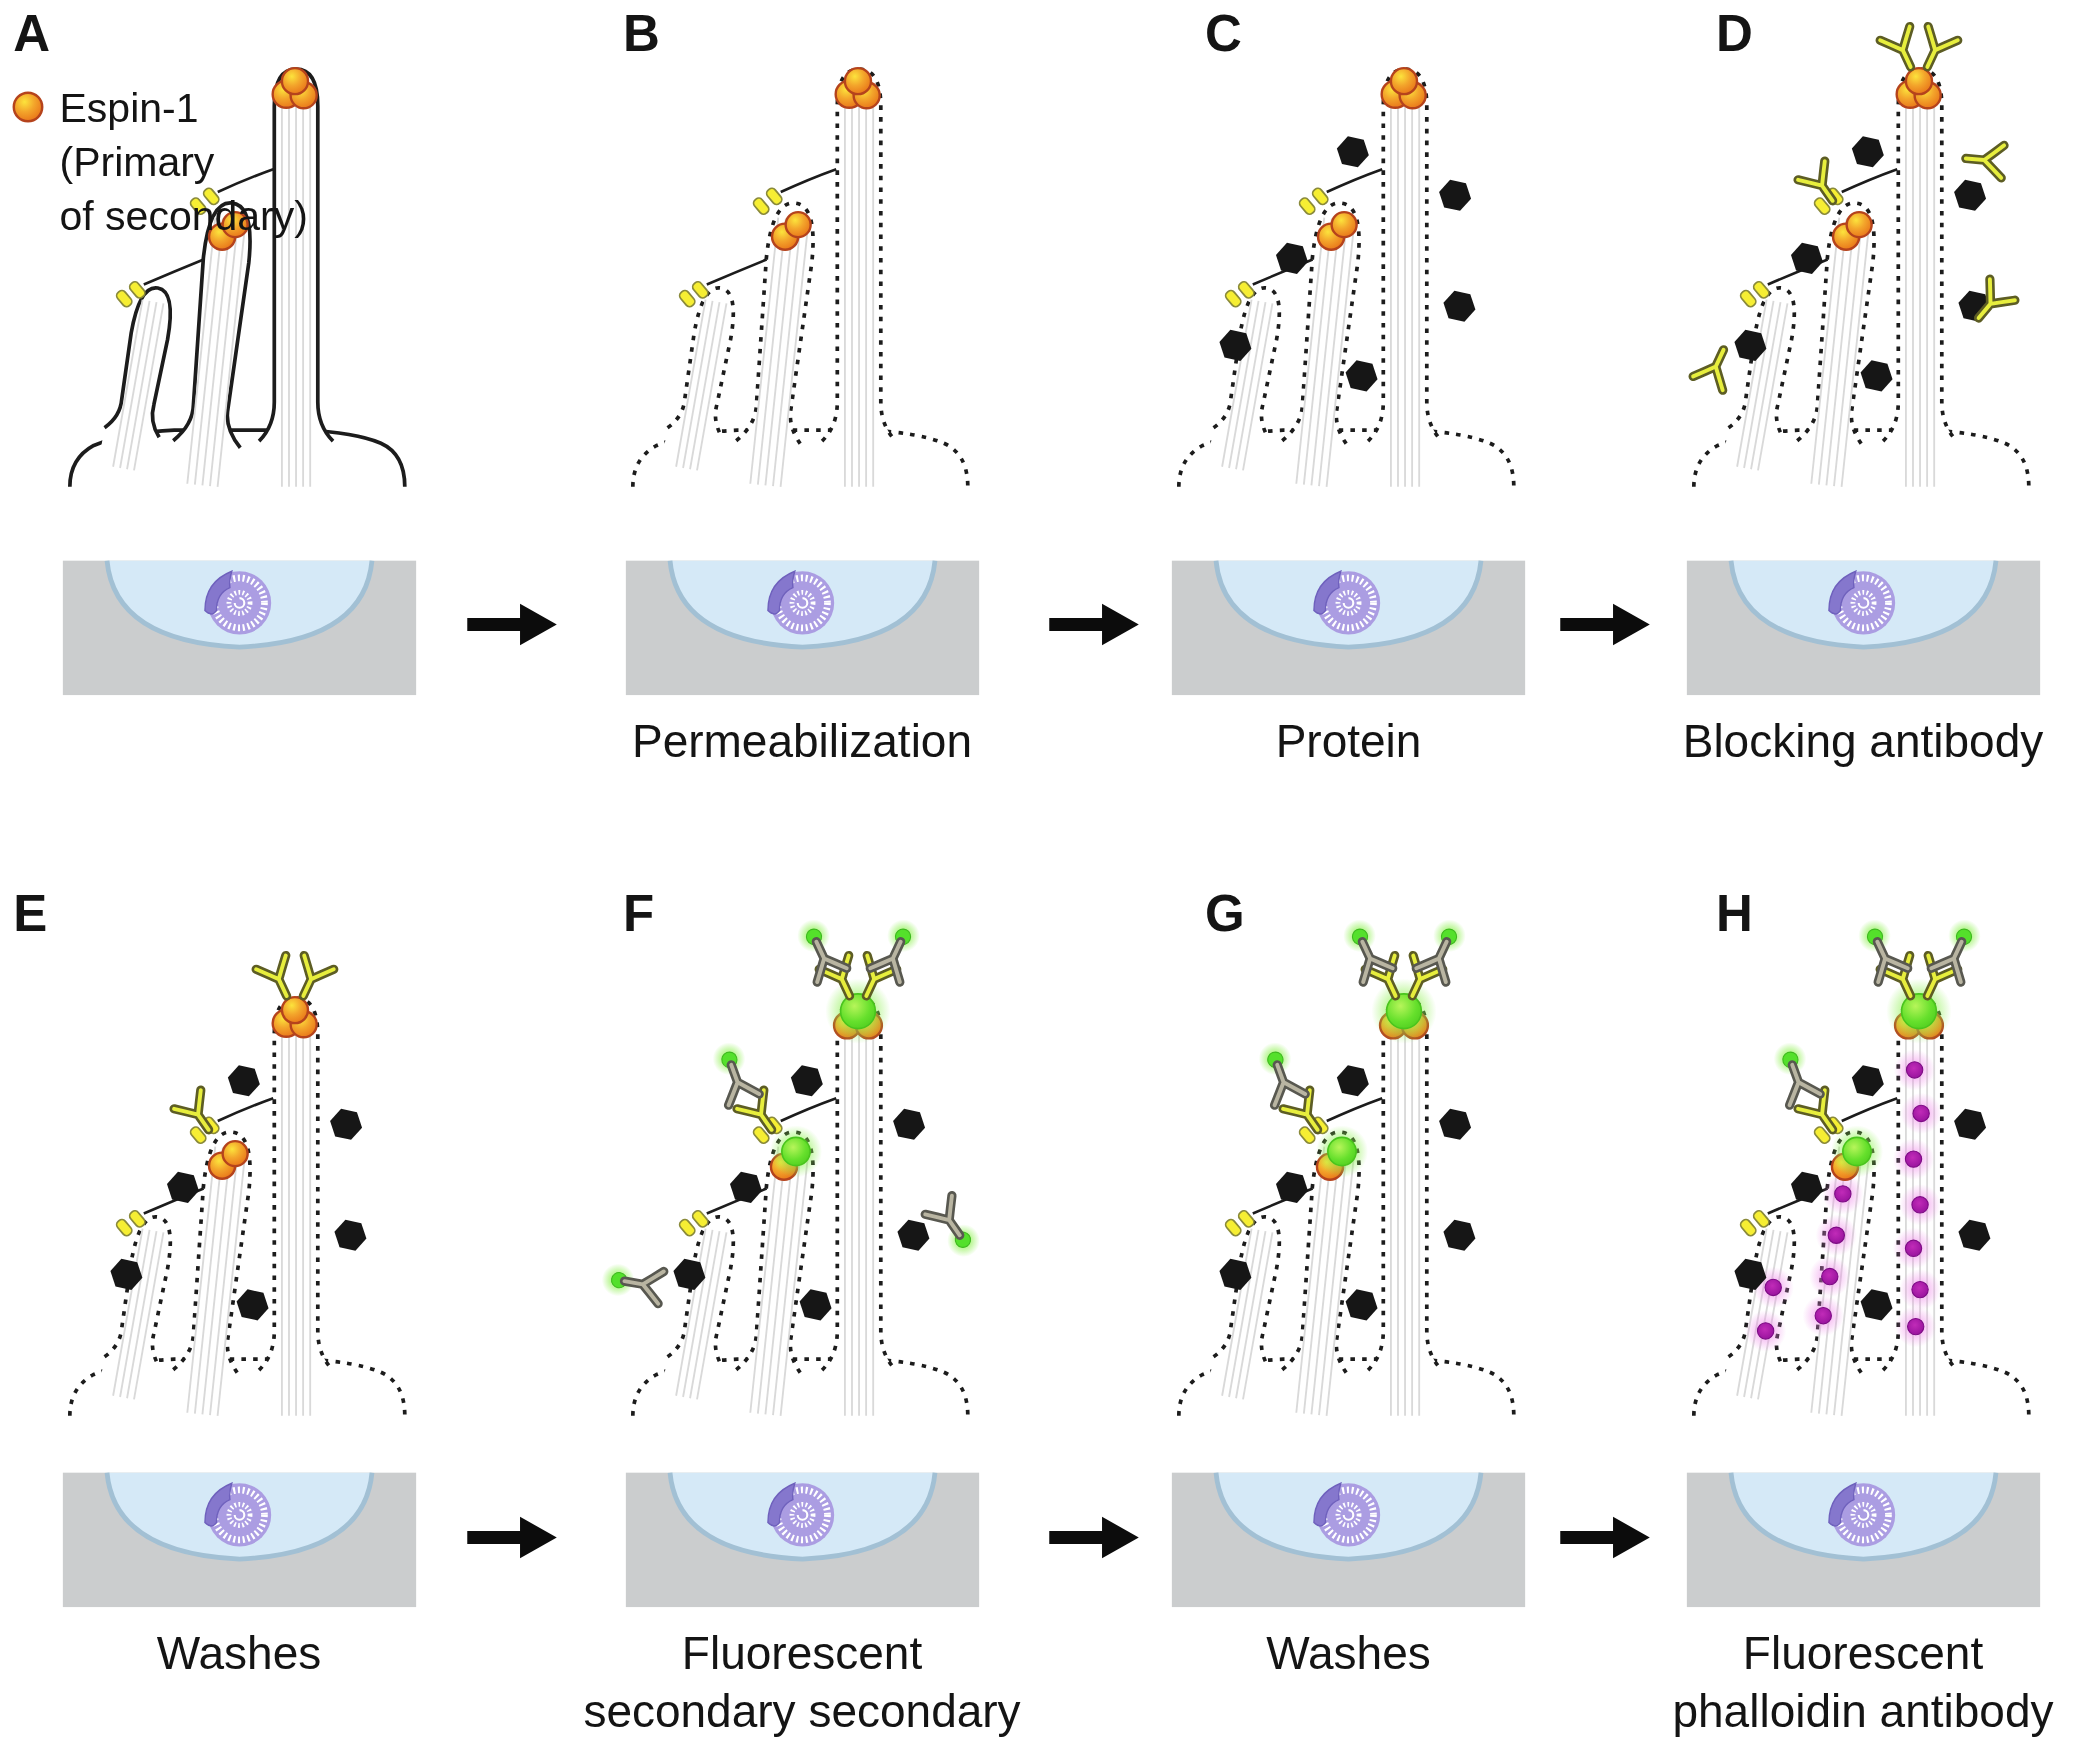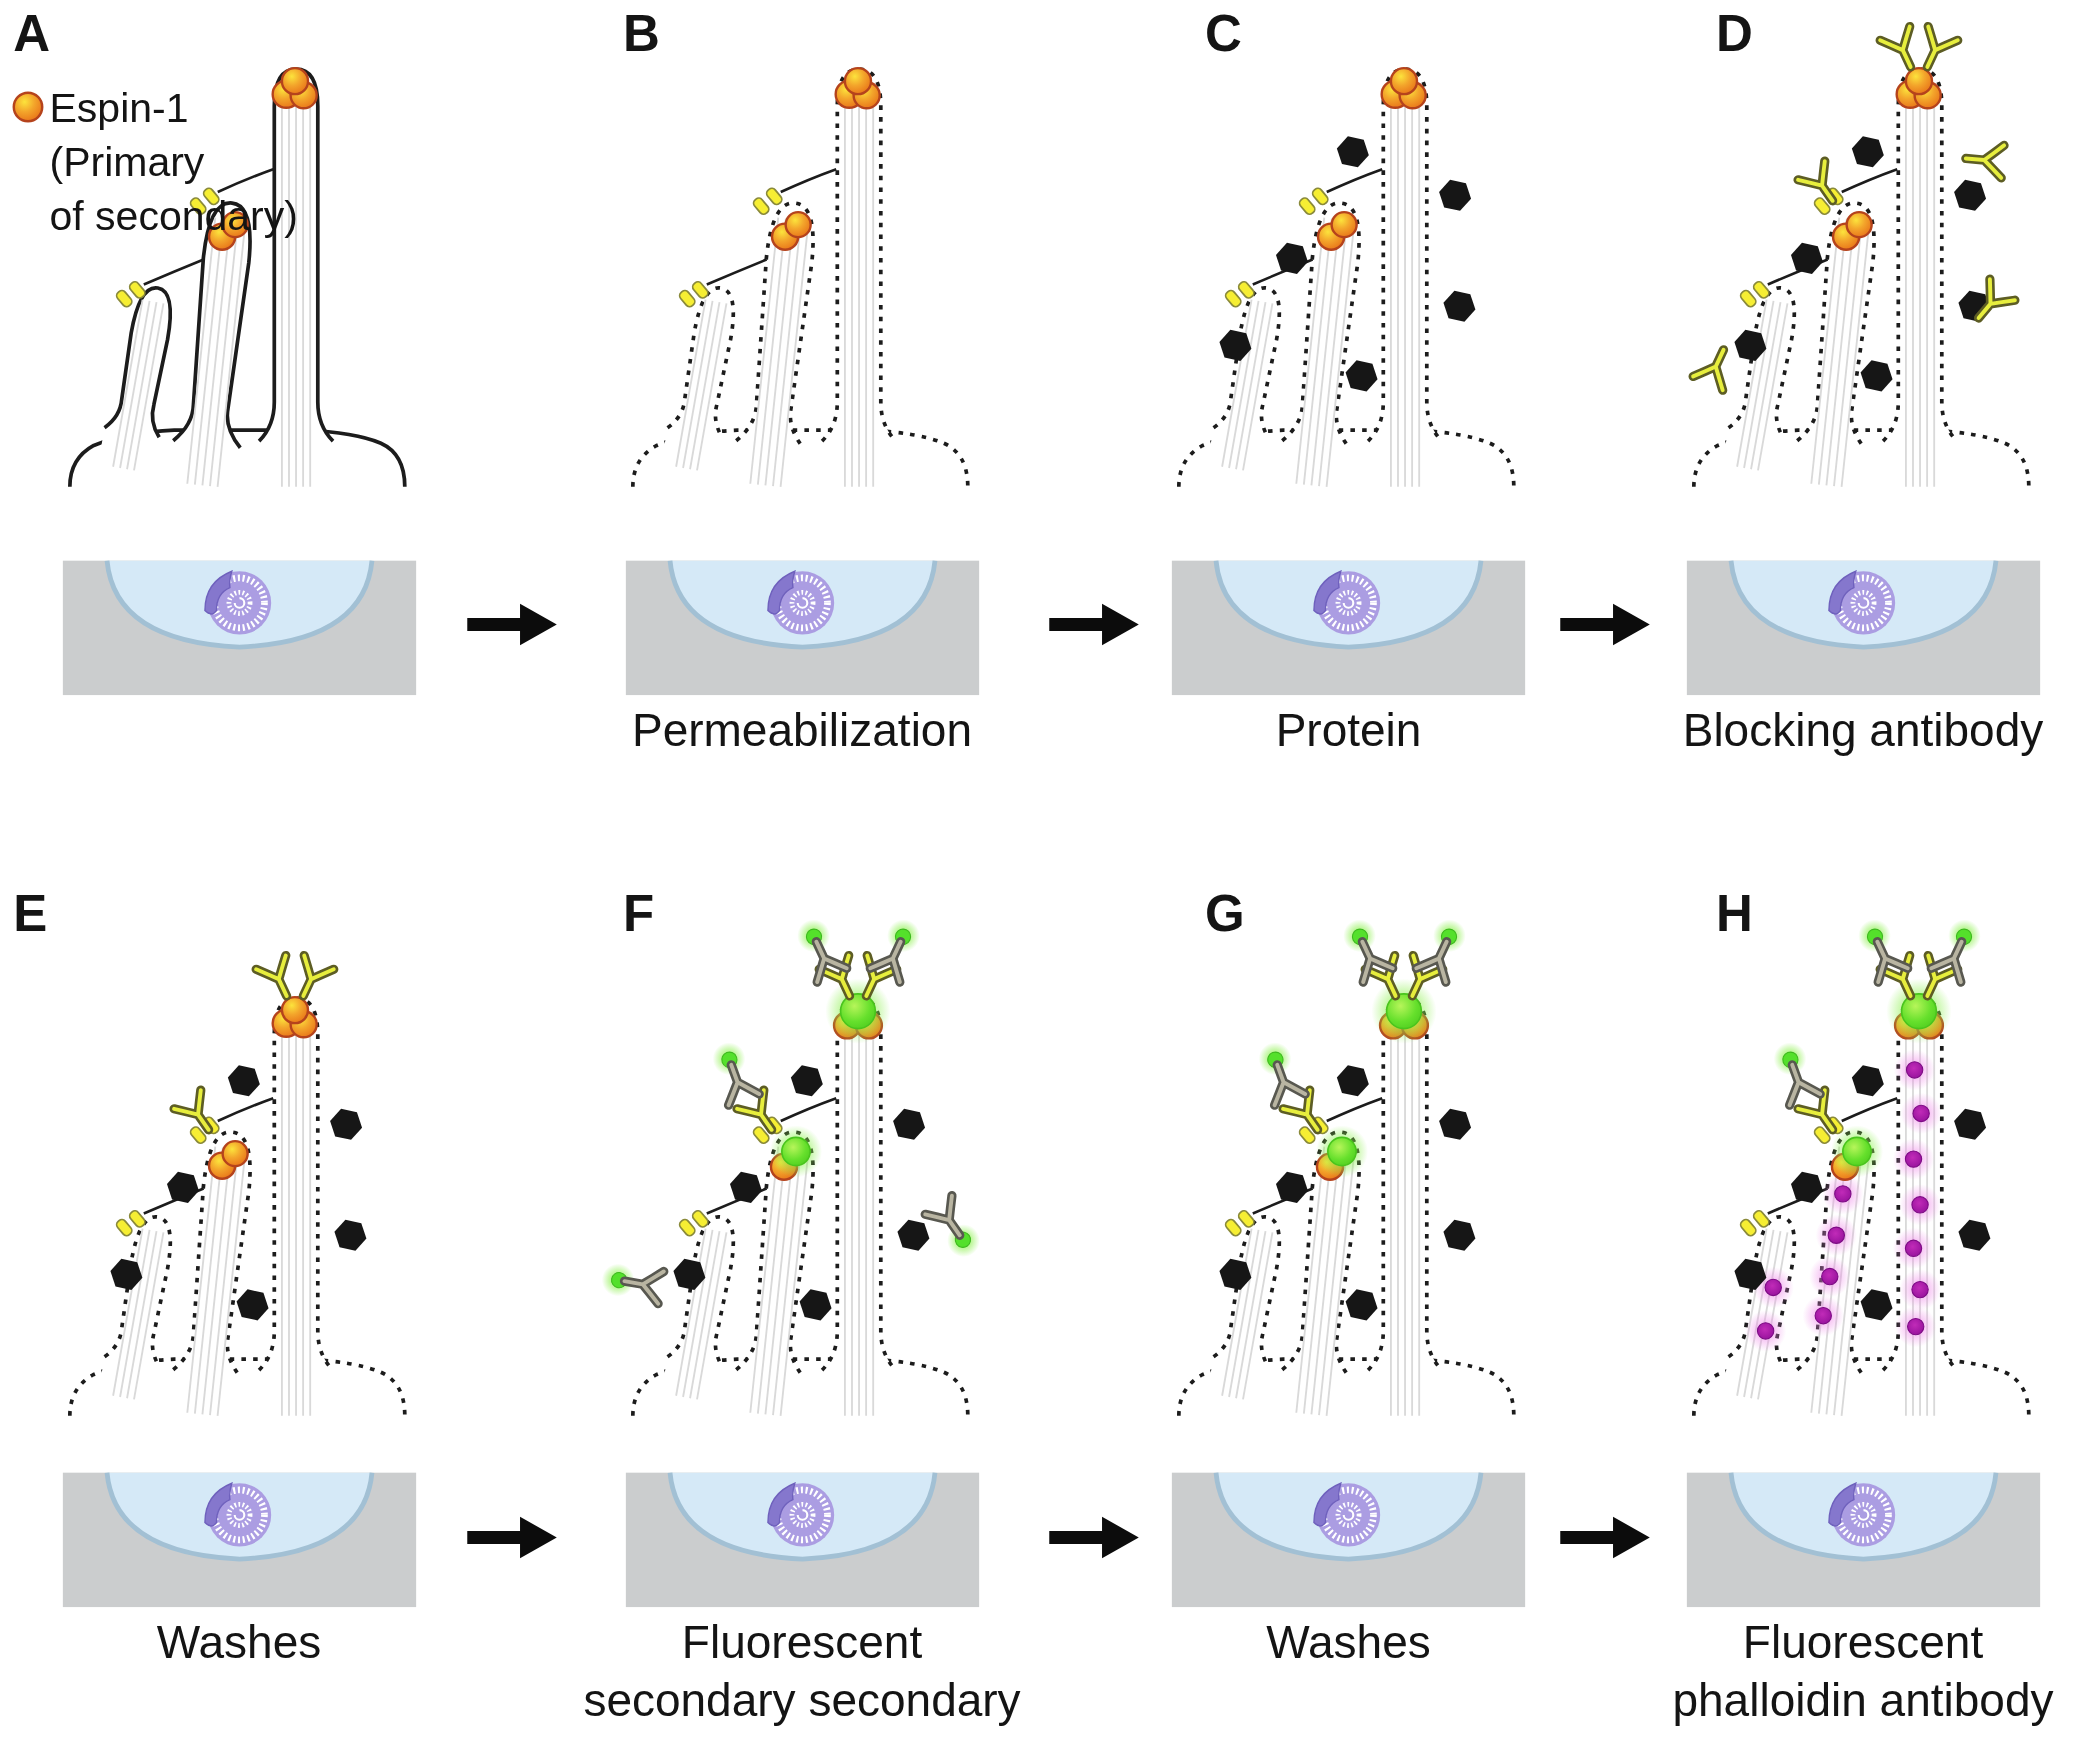--- a/index.html
+++ b/index.html
@@ -7,26 +7,26 @@
   .fig{display:grid;grid-template-columns:478px 66px 516px 66px 445px 66px 452px;grid-template-rows:880px 880px;}
   .panel{position:relative;}
   .panel-letter{position:absolute;top:3.8px;left:13.2px;font-size:51px;font-weight:bold;letter-spacing:0.9px;}
   .inset .panel-letter{left:79px;}
   .bundle{width:435px;margin:32px auto 0;}
   .bundle svg{display:block;width:435px;height:468px;overflow:visible;}
   .row2 .bundle{margin-top:81px;}
   .dish{width:365px;margin:53px auto 0;}
   .row2 .dish{margin-top:36px;}
   .dish svg{display:block;width:365px;height:144px;}
-  .step-label{margin-top:5px;text-align:center;font-size:46px;line-height:1.26;}
+  .step-label{margin-top:16px;text-align:center;font-size:46px;line-height:1.26;}
   .arrow-cell{position:relative;}
   .arrow{position:absolute;top:600px;left:-11.4px;width:91px;height:49px;}
   .arrow svg{display:block;width:91px;height:49px;}
   .arrow-cell.r2 .arrow{top:633px;}
-  .legend{position:absolute;top:81px;left:9.5px;display:flex;gap:4px;align-items:flex-start;}
+  .legend{position:absolute;top:81px;left:9.5px;display:flex;gap:14px;align-items:flex-start;}
   .legend-marker{width:36px;height:36px;margin-top:7.6px;flex:none;}
   .legend-text{font-size:41px;line-height:1.32;}
   .defs-holder{position:absolute;width:0;height:0;overflow:hidden;}
 </style>
 </head>
 <body>
 
 <svg class="defs-holder" aria-hidden="true">
   <defs>
     <radialGradient id="espinGrad" cx="38%" cy="32%" r="78%">

